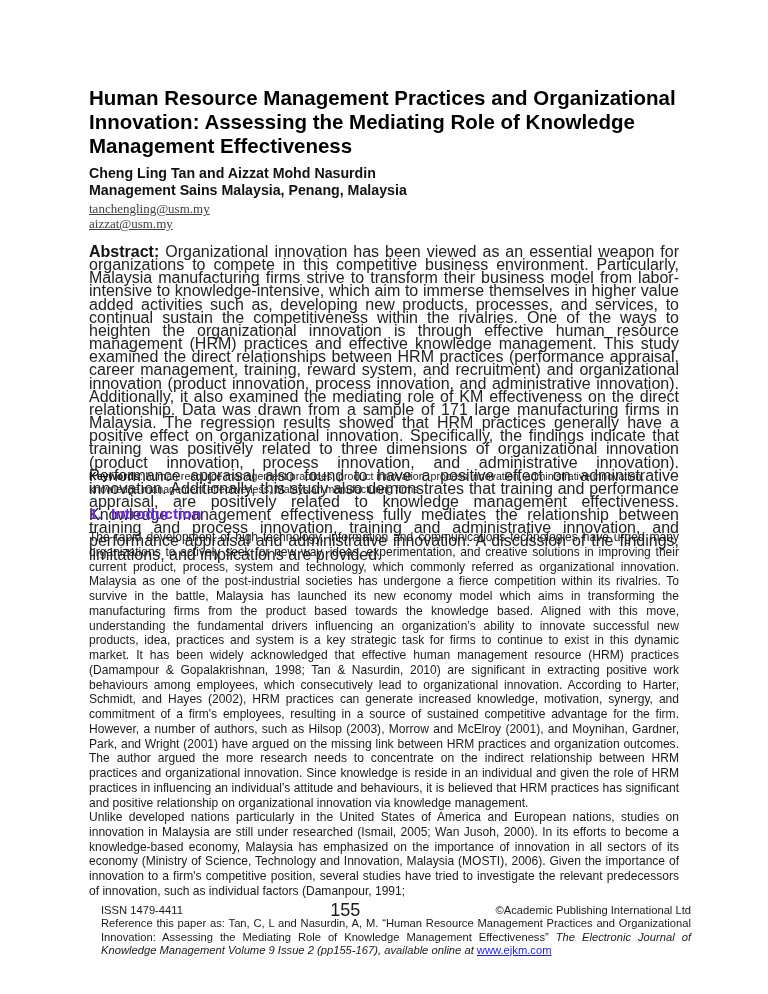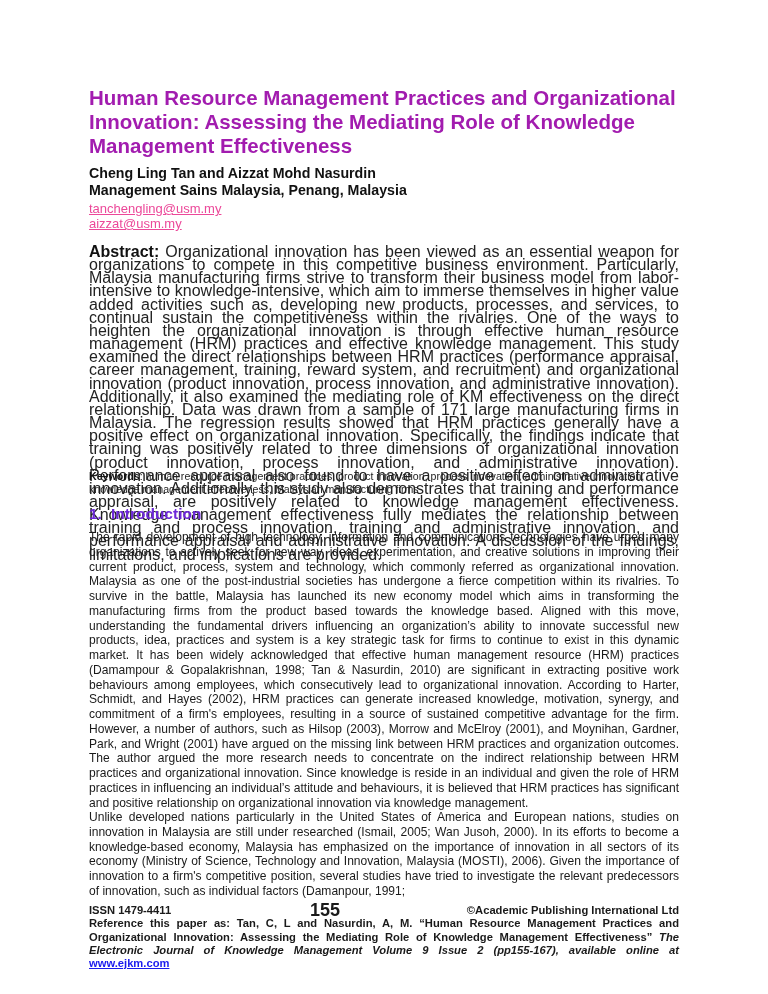--- a/index.html
+++ b/index.html
@@ -1,38 +1,38 @@
 <!DOCTYPE html>
 <html><head>
 <meta charset="utf-8">
 <style>
   html, body { margin: 0; padding: 0; background: #ffffff; }
   body { width: 768px; height: 994px; position: relative; overflow: hidden;
          font-family: "Liberation Sans", sans-serif; color: #1a1a1a; }
   .page { position: absolute; left: 89px; top: 0; width: 590px; }
   .title { position: absolute; top: 86px; left: 0; width: 590px;
-           font-size: 20.5px; font-weight: bold; line-height: 24px; color: #a21caf; margin: 0; }
+           font-size: 20.5px; font-weight: bold; line-height: 24px; color: #000000; margin: 0; }
   .authors { position: absolute; top: 165px; left: 0; font-size: 14.2px; font-weight: bold;
              line-height: 17px; color: #111; }
   .emails { position: absolute; top: 201px; left: 0; font-size: 13px; line-height: 15px; }
-  .emails a { color: #ec4899; text-decoration: underline; display: block; }
+  .emails a { color: #404040; text-decoration: underline; display: block; font-family: Liberation Serif, serif; }
   .abstract { position: absolute; top: 245px; left: 0; width: 590px; font-size: 16px;
               line-height: 13.15px; text-align: justify; color: #222; margin: 0; }
   .abstract b, .keywords b { color: #111; }
   .keywords { position: absolute; top: 470px; left: 0; width: 590px; font-size: 10.6px;
               line-height: 13.2px; color: #222; margin: 0; }
   .h1 { position: absolute; top: 505px; left: 0; font-size: 15.5px; font-weight: bold;
         line-height: 18px; color: #6d28d9; margin: 0; }
   .h1 .num { display: inline-block; width: 22px; }
   .body-p { position: absolute; left: 0; width: 590px; font-size: 12.05px; line-height: 14.75px;
             text-align: justify; color: #1a1a1a; margin: 0; }
   .p1 { top: 530px; }
   .p2 { top: 810px; }
-  .footer { position: absolute; top: 904px; left: 0; width: 590px; font-size: 11.2px;
-            line-height: 13.3px; color: #1a1a1a; font-weight: bold; }
+  .footer { position: absolute; top: 904px; left: 12px; width: 590px; font-size: 11.2px;
+            line-height: 13.3px; color: #1a1a1a; }
   .footer-row { display: flex; justify-content: space-between; }
   .footer-row .pg { font-size: 18px; position: relative; left: 6px; }
   .ref { text-align: justify; }
   .ref i { font-style: italic; }
   .ref a { color: #1a1aee; text-decoration: underline; }
 </style>
 </head>
 <body>
 
 <div class="page">

